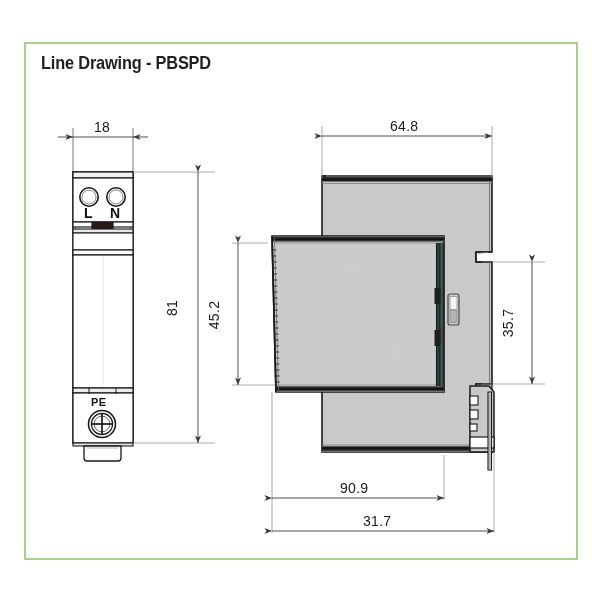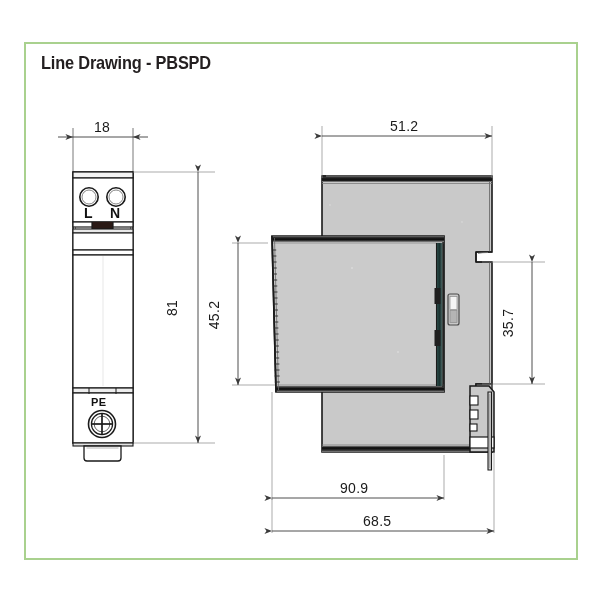--- a/index.html
+++ b/index.html
@@ -271,21 +271,21 @@
   <div class="lbl" style="left:84px; top:205px; font-size:14px;">L</div>
   <div class="lbl" style="left:110px; top:205px; font-size:14px;">N</div>
   <div class="lbl" style="left:91px; top:396px; font-size:11px; letter-spacing:0.5px;">PE</div>
 
   <div class="dim" style="left:94px; top:119px;">18</div>
 
   <div class="dim vert" style="left:172px; top:300px; width:30px; text-align:center; margin-left:-15px;">81</div>
 
   <div class="dim vert" style="left:214px; top:307px; width:44px; text-align:center; margin-left:-22px;">45.2</div>
 
-  <div class="dim" style="left:390px; top:118px;">51.2</div>
+  <div class="dim" style="left:390px; top:118px;">64.8</div>
 
   <div class="dim vert" style="left:508px; top:315px; width:44px; text-align:center; margin-left:-22px;">35.7</div>
 
   <div class="dim" style="left:340px; top:480px;">90.9</div>
 
-  <div class="dim" style="left:363px; top:513px;">68.5</div>
+  <div class="dim" style="left:363px; top:513px;">31.7</div>
 
 </div>
 
 </body></html>

